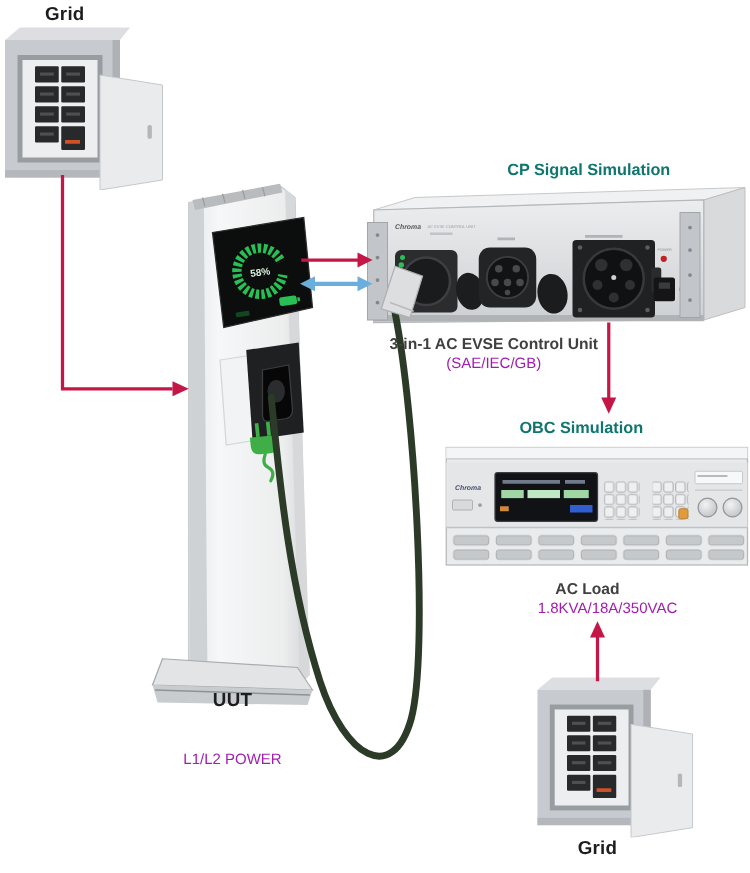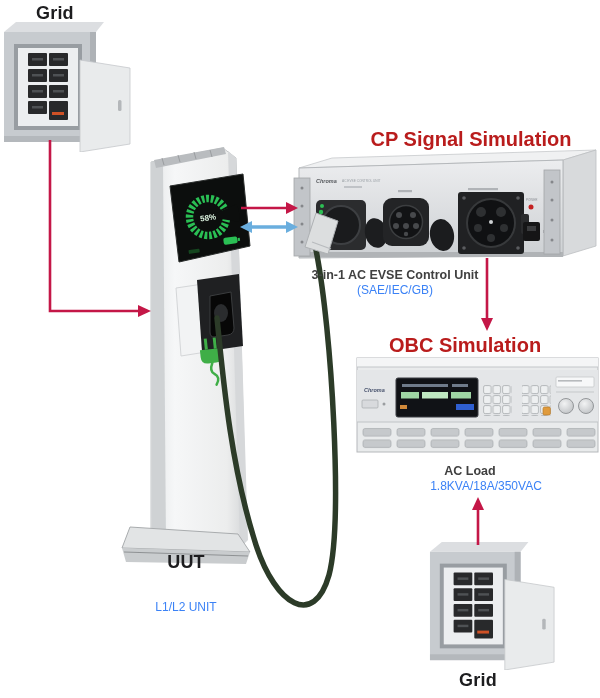--- a/index.html
+++ b/index.html
@@ -1,24 +1,24 @@
 <!DOCTYPE html>
 <html><head>
 <meta charset="utf-8">
 <style>
   html,body{margin:0;padding:0;background:#ffffff;}
   #canvas{
     position:relative;width:600px;height:698px;background:#ffffff;overflow:hidden;
     font-family:"Liberation Sans","DejaVu Sans",sans-serif;
   }
   .abs{position:absolute;}
-  .lbl-bold{font-weight:bold;font-size:18px;color:#1d1d1f;letter-spacing:.2px;}
-  .lbl-title{font-weight:bold;font-size:20px;color:#b91c1c;}
+  .lbl-bold{font-weight:bold;font-size:15px;color:#1d1d1f;letter-spacing:.2px;}
+  .lbl-title{font-weight:bold;font-size:13px;color:#0f766e;}
   .lbl-blue{font-weight:bold;font-size:12.5px;color:#404040;}
-  .lbl-gray{font-size:12px;color:#3b82f6;}
+  .lbl-gray{font-size:12px;color:#a21caf;}
   .center{text-align:center;}
   svg{display:block;}
 </style>
 </head>
 <body>
 
 <div id="canvas">
 
   <svg width="0" height="0" aria-hidden="true">
     <defs>
@@ -257,16 +257,16 @@
 
   <div class="abs lbl-title center" style="left:351px;top:128px;width:240px">CP Signal Simulation</div>
   <div class="abs lbl-blue center" style="left:295px;top:268px;width:200px">3-in-1 AC EVSE Control Unit</div>
   <div class="abs lbl-gray center" style="left:295px;top:283px;width:200px">(SAE/IEC/GB)</div>
 
   <div class="abs lbl-blue center" style="left:370px;top:464px;width:200px">AC Load</div>
   <div class="abs lbl-title center" style="left:355px;top:334px;width:220px">OBC Simulation</div>
   <div class="abs lbl-gray center" style="left:386px;top:479px;width:200px">1.8KVA/18A/350VAC</div>
 
   <div class="abs lbl-bold center" style="left:146px;top:552px;width:80px">UUT</div>
-  <div class="abs lbl-gray center" style="left:136px;top:600px;width:100px">L1/L2 UNIT</div>
+  <div class="abs lbl-gray center" style="left:136px;top:600px;width:100px">L1/L2 POWER</div>
 
   <div class="abs lbl-bold center" style="left:428px;top:670px;width:100px">Grid</div>
 </div>
 
 </body></html>

